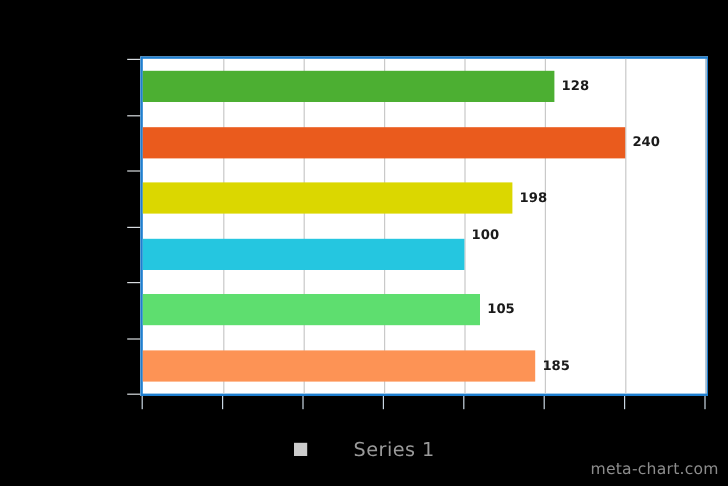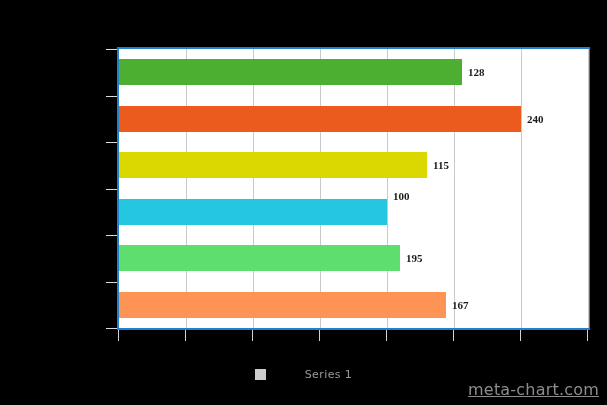--- a/index.html
+++ b/index.html
@@ -60,21 +60,20 @@
   }
 
   
   #labels-layer {
     position: absolute;
     left: 117px;
     top: 47px;
     width: 473px;
     height: 283px;
     pointer-events: none;
-    font-family: Liberation Serif, serif;
   }
   .value-label {
     position: absolute;
     height: 26px;
     line-height: 26px;
     font-size: 11px;
     font-weight: bold;
     color: #1a1a1a;
     white-space: nowrap;
   }
@@ -128,35 +127,34 @@
     align-items: center;
     justify-content: center;
   }
   #legend-swatch {
     width: 11px;
     height: 11px;
     background: #cccccc;
     margin-right: 7px;
   }
   #legend-label {
-    font-size: 11px;
+    font-size: 16px;
     color: #9a9a9a;
     letter-spacing: 0.4px;
     margin-left: 32px;
   }
 
   
   #watermark {
     position: absolute;
     right: 8px;
     bottom: 6px;
-    font-size: 16px;
+    font-size: 13px;
     color: #8c8c8c;
     letter-spacing: 0.2px;
-    text-decoration: underline;
   }
 </style>
 </head>
 <body>
 
 <div id="chart-root" style="background: rgb(0, 0, 0);">
 
   <div id="y-axis-line"></div>
 
   <div id="y-ticks">
@@ -185,24 +183,24 @@
         <div class="bar" style="top: 103px; width: 308px; background: rgb(219, 215, 0);"></div>
         <div class="bar" style="top: 150px; width: 268px; background: rgb(37, 198, 224);"></div>
         <div class="bar" style="top: 196px; width: 281px; background: rgb(94, 222, 111);"></div>
         <div class="bar" style="top: 243px; width: 327px; background: rgb(253, 147, 85);"></div>
       </div>
   </div>
 
   <div id="labels-layer">
       <div class="value-label" style="top: 12px; left: 351px; color: rgb(26, 26, 26);">128</div>
       <div class="value-label" style="top: 59px; left: 410px; color: rgb(26, 26, 26);">240</div>
-      <div class="value-label" style="top: 105px; left: 316px; color: rgb(26, 26, 26);">115</div>
+      <div class="value-label" style="top: 105px; left: 316px; color: rgb(26, 26, 26);">198</div>
       <div class="value-label" style="top: 136px; left: 276px; color: rgb(26, 26, 26);">100</div>
-      <div class="value-label" style="top: 198px; left: 289px; color: rgb(26, 26, 26);">195</div>
-      <div class="value-label" style="top: 245px; left: 335px; color: rgb(26, 26, 26);">167</div>
+      <div class="value-label" style="top: 198px; left: 289px; color: rgb(26, 26, 26);">105</div>
+      <div class="value-label" style="top: 245px; left: 335px; color: rgb(26, 26, 26);">185</div>
     </div>
 
   <div id="x-ticks">
       <div class="x-tick" style="left: 1px;"></div>
       <div class="x-tick" style="left: 68px;"></div>
       <div class="x-tick" style="left: 135px;"></div>
       <div class="x-tick" style="left: 202px;"></div>
       <div class="x-tick" style="left: 269px;"></div>
       <div class="x-tick" style="left: 336px;"></div>
       <div class="x-tick" style="left: 403px;"></div>

